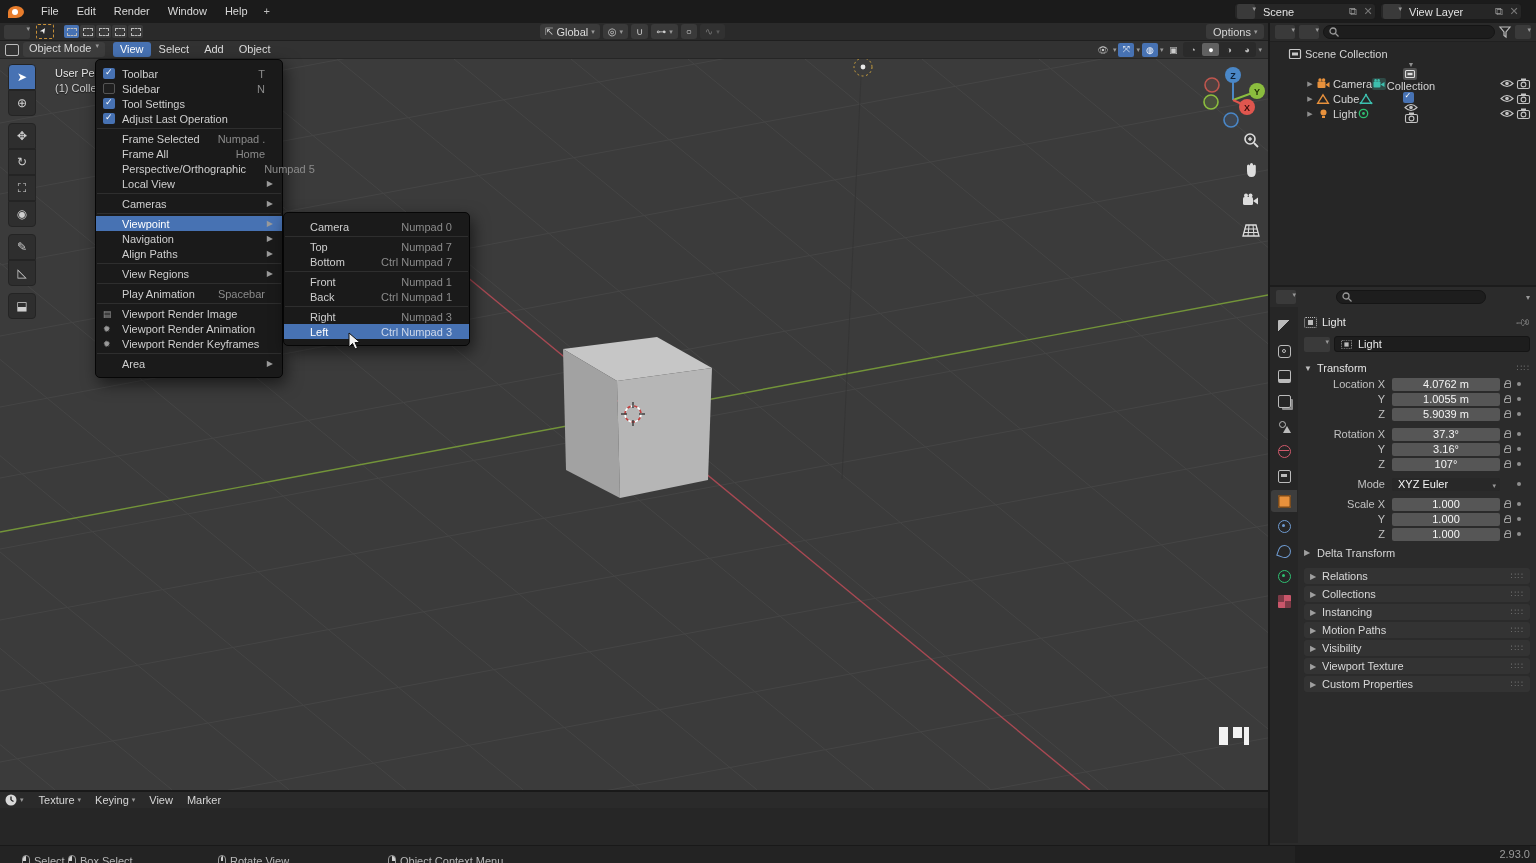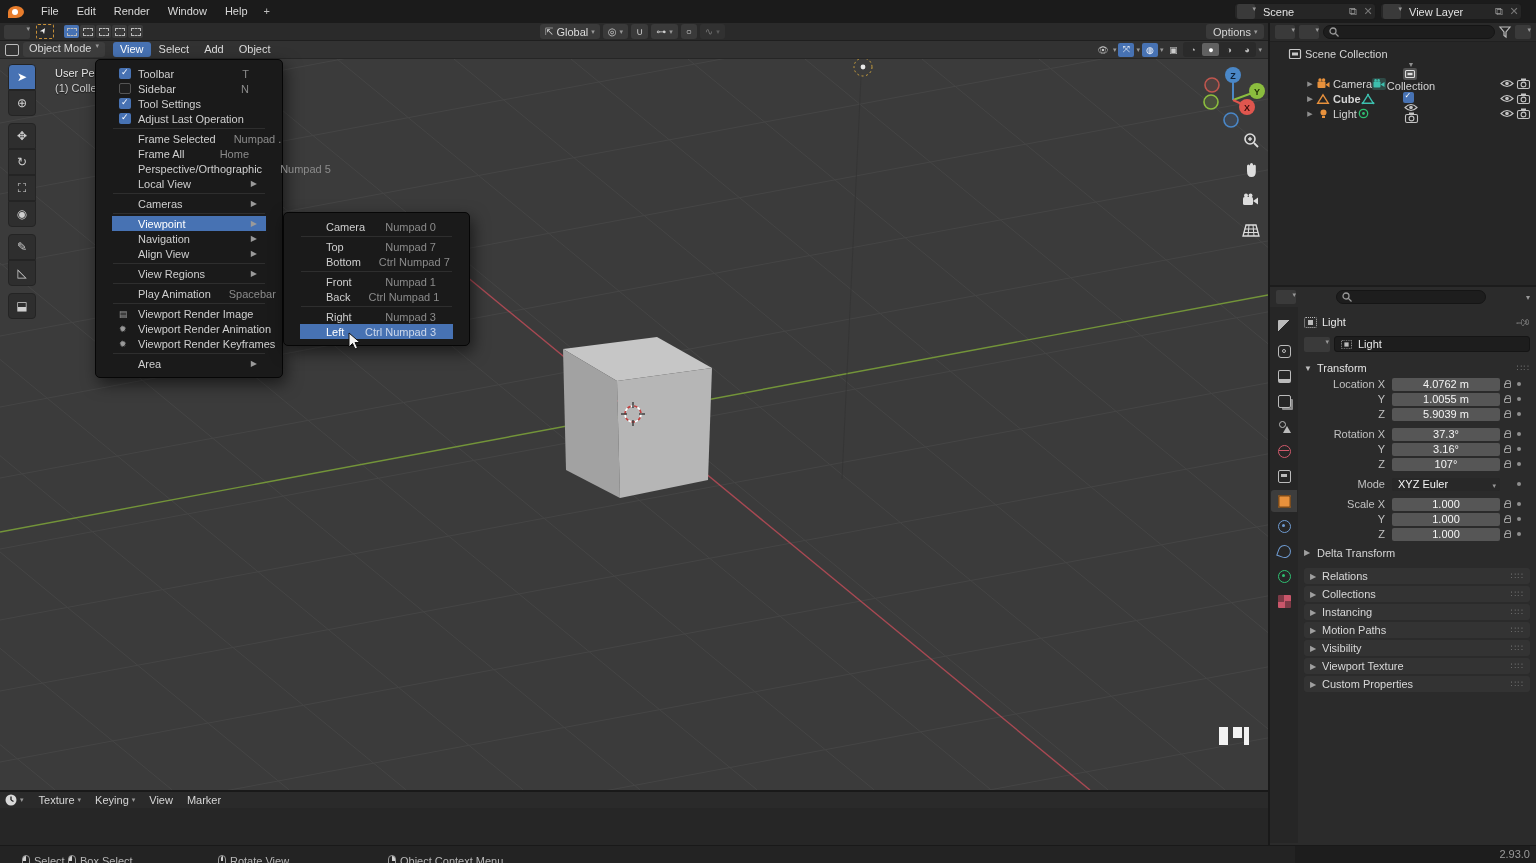--- a/index.html
+++ b/index.html
@@ -67,21 +67,21 @@
   .ts-btn.grp-start { border-radius:4px 4px 0 0; }
   .ts-btn.single { border-radius:4px; margin-bottom:7px; }
   .ts-btn.active { background:#4772b3; color:#fff; }
 
   
   #nav-stack { position:absolute; right:6px; top:70px; display:flex; flex-direction:column; gap:8px; align-items:center; }
   .nav-ic { width:22px; height:22px; border-radius:50%; display:flex; align-items:center; justify-content:center; color:#ddd; }
   .nav-ic svg { display:block; }
 
   
-  .menu { position:absolute; background:#1a1a1a; border:1px solid #060606; border-radius:5px; padding:6px 16px; box-shadow:3px 6px 16px rgba(0,0,0,.55); z-index:60; }
+  .menu { position:absolute; background:#1a1a1a; border:1px solid #060606; border-radius:5px; padding:6px 0; box-shadow:3px 6px 16px rgba(0,0,0,.55); z-index:60; }
   .mi { height:15px; display:flex; align-items:center; padding:0 9px 0 7px; color:#cfcfcf; }
   .mi .mcheck { width:12px; height:11px; margin-right:7px; border-radius:2px; position:relative; flex:none; }
   .mi.check-on .mcheck { background:#4772b3; }
   .mi.check-on .mcheck::after { content:"✓"; position:absolute; left:2px; top:-1px; font-size:9px; color:#fff; }
   .mi.check-off .mcheck { background:#1f1f1f; border:1px solid #555; }
   .mi .micon { width:12px; margin-right:7px; color:#9a9a9a; font-size:9px; display:none; flex:none; }
   .mi.with-icon .micon { display:inline; }
   .mi.plain .mcheck { visibility:hidden; }
   .mi .mlabel { flex:1; white-space:nowrap; }
   .mi .mshort { color:#8b8b8b; margin-left:18px; white-space:nowrap; }
@@ -512,21 +512,21 @@
         <span class="mcheck"></span>
 
         <span class="mlabel">Navigation</span>
         <span class="mshort"></span>
         <span class="msub">▶</span>
       </div>
 
       <div class="mi sub plain">
         <span class="mcheck"></span>
 
-        <span class="mlabel">Align View</span>
+        <span class="mlabel">Align Paths</span>
         <span class="mshort"></span>
         <span class="msub">▶</span>
       </div>
     <div class="msep"></div>
       <div class="mi sub plain">
         <span class="mcheck"></span>
 
         <span class="mlabel">View Regions</span>
         <span class="mshort"></span>
         <span class="msub">▶</span>
@@ -740,21 +740,21 @@
           </span>
           <span class="ctrl">
             <svg width="13" height="11">
               <rect x="0.5" y="2.5" width="12" height="8" rx="1.5" fill="none" stroke="#c4c4c4" stroke-width="1.1"></rect>
               <circle cx="6.5" cy="6.5" r="2.4" fill="none" stroke="#c4c4c4" stroke-width="1.1"></circle>
               <rect x="4" y="0.5" width="5" height="2" fill="#c4c4c4"></rect>
             </svg>
           </span>
         </div>
 
-        <div class="orow plain icon-mesh" style="padding-left: 34px; font-weight: bold;">
+        <div class="orow plain icon-mesh" style="padding-left: 34px;">
           <span class="ocaret">▶</span>
 
           <span class="oi oi-mesh">
             <svg width="12" height="10">
               <polygon points="6,0.8 11.3,9.2 0.7,9.2" fill="none" stroke="#e8913c" stroke-width="1.4"></polygon>
             </svg>
           </span>
 
           <span class="olabel">Cube</span>
 

